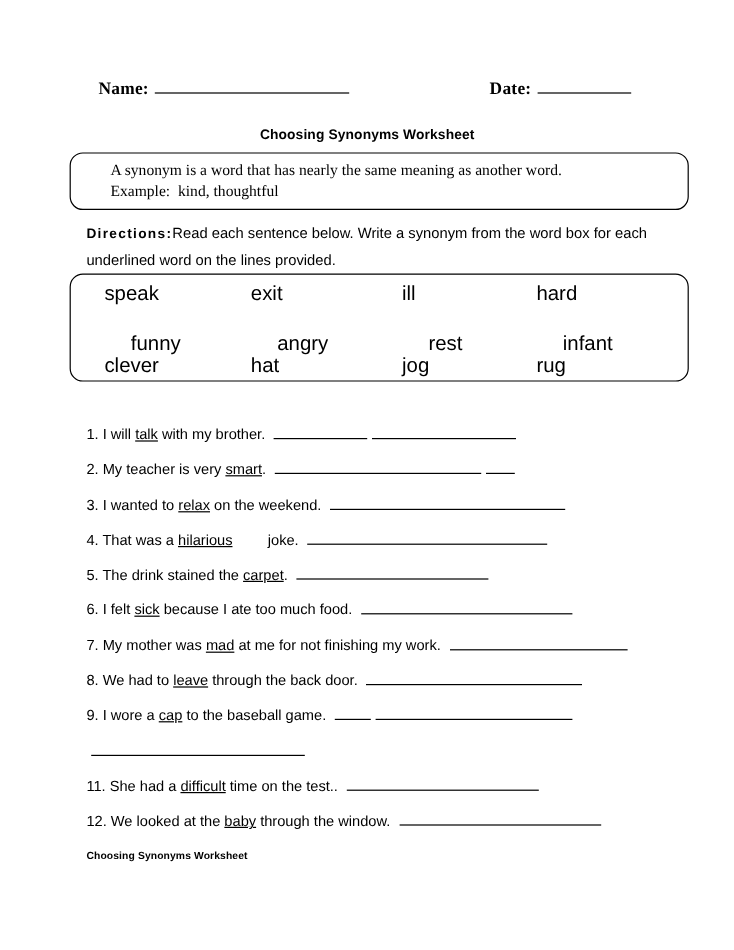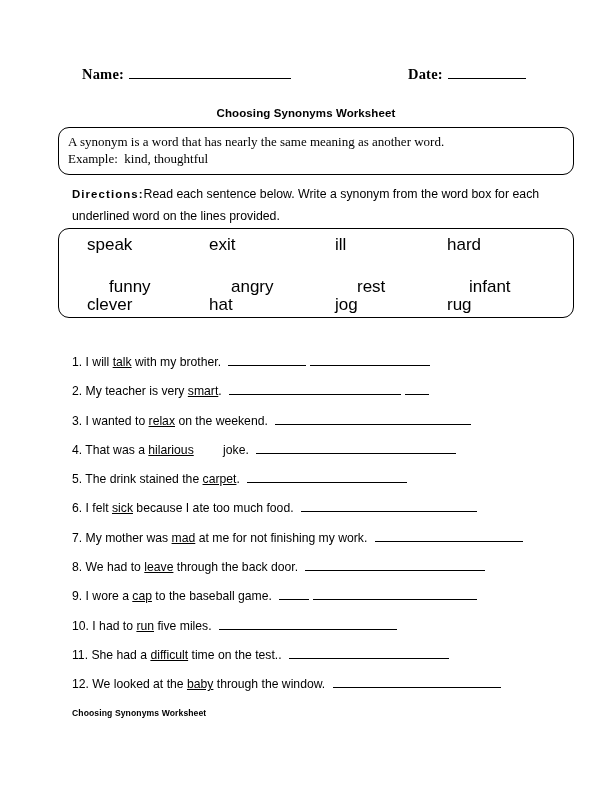--- a/index.html
+++ b/index.html
@@ -80,20 +80,21 @@
     top: 127px;
     width: 516px;
     height: 48px;
     padding: 6px 0 0 9px;
   }
   .definition-line {
     font-family: "Liberation Serif", serif;
     font-size: 13px;
     line-height: 16.5px;
     white-space: pre;
+    margin-left: 24px;
   }
 
   
   .directions {
     position: absolute;
     left: 72px;
     top: 183px;
     width: 490px;
     font-size: 12.3px;
     line-height: 22px;
@@ -224,18 +225,18 @@
 <div class="questions" id="questions-list">
     <div class="question"><span class="q-text"><span>1.</span><span style="white-space: pre;"> I will </span><u>talk</u><span style="white-space: pre;"> with my brother. </span></span><span class="answer-rule" style="width: 78px;"></span><span class="gap"></span><span class="answer-rule" style="width: 120px; margin-left: 0px;"></span></div>
     <div class="question"><span class="q-text"><span>2.</span><span style="white-space: pre;"> My teacher is very </span><u>smart</u><span style="white-space: pre;">. </span></span><span class="answer-rule" style="width: 172px;"></span><span class="gap"></span><span class="answer-rule" style="width: 24px; margin-left: 0px;"></span></div>
     <div class="question"><span class="q-text"><span>3.</span><span style="white-space: pre;"> I wanted to </span><u>relax</u><span style="white-space: pre;"> on the weekend. </span></span><span class="answer-rule" style="width: 196px;"></span></div>
     <div class="question"><span class="q-text"><span>4.</span><span style="white-space: pre;"> That was a </span><u>hilarious</u><span style="white-space: pre; margin-left: 26px;"> joke. </span></span><span class="answer-rule" style="width: 200px;"></span></div>
     <div class="question"><span class="q-text"><span>5.</span><span style="white-space: pre;"> The drink stained the </span><u>carpet</u><span style="white-space: pre;">. </span></span><span class="answer-rule" style="width: 160px;"></span></div>
     <div class="question"><span class="q-text"><span>6.</span><span style="white-space: pre;"> I felt </span><u>sick</u><span style="white-space: pre;"> because I ate too much food. </span></span><span class="answer-rule" style="width: 176px;"></span></div>
     <div class="question"><span class="q-text"><span>7.</span><span style="white-space: pre;"> My mother was </span><u>mad</u><span style="white-space: pre;"> at me for not finishing my work. </span></span><span class="answer-rule" style="width: 148px;"></span></div>
     <div class="question"><span class="q-text"><span>8.</span><span style="white-space: pre;"> We had to </span><u>leave</u><span style="white-space: pre;"> through the back door. </span></span><span class="answer-rule" style="width: 180px;"></span></div>
     <div class="question"><span class="q-text"><span>9.</span><span style="white-space: pre;"> I wore a </span><u>cap</u><span style="white-space: pre;"> to the baseball game. </span></span><span class="answer-rule" style="width: 30px;"></span><span class="gap"></span><span class="answer-rule" style="width: 164px; margin-left: 0px;"></span></div>
-    <div class="question"><span class="q-text"><span>10.</span><span style="white-space: pre;"> I had to </span><u>run</u><span style="white-space: pre;"> five miles. </span></span><span class="answer-rule" style="width: 178px;"></span></div>
+    <div class="question"><span class="answer-rule" style="width: 178px;"></span></div>
     <div class="question"><span class="q-text"><span>11.</span><span style="white-space: pre;"> She had a </span><u>difficult</u><span style="white-space: pre;"> time on the test.. </span></span><span class="answer-rule" style="width: 160px;"></span></div>
     <div class="question"><span class="q-text"><span>12.</span><span style="white-space: pre;"> We looked at the </span><u>baby</u><span style="white-space: pre;"> through the window. </span></span><span class="answer-rule" style="width: 168px;"></span></div>
   </div>
 
 <div class="footer">Choosing Synonyms Worksheet</div>
 
 </body></html>

